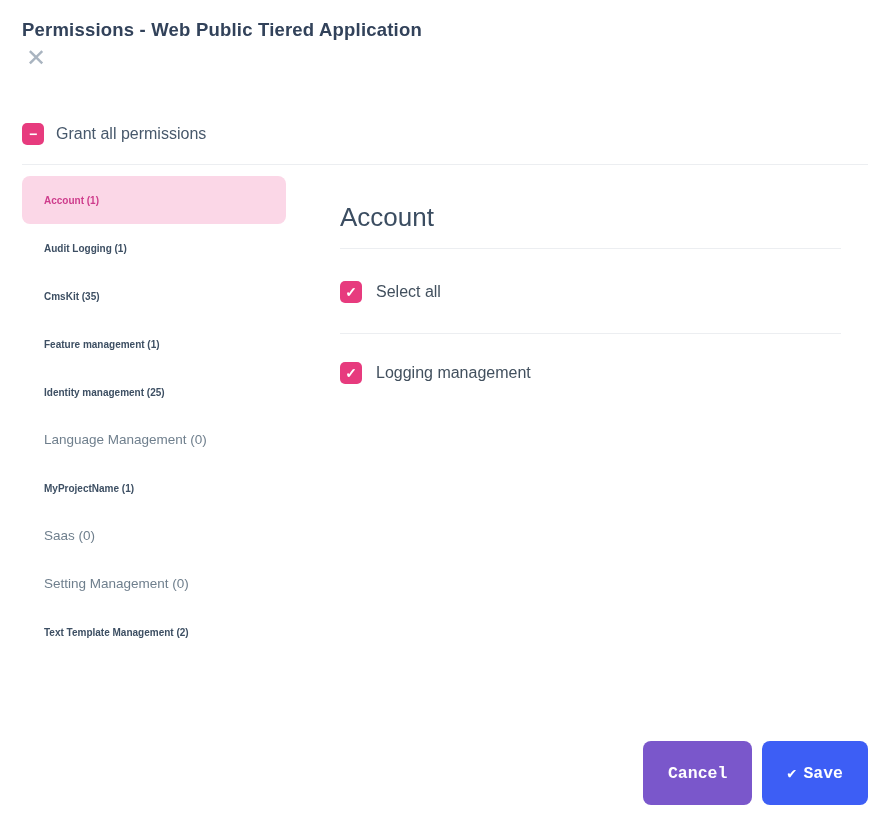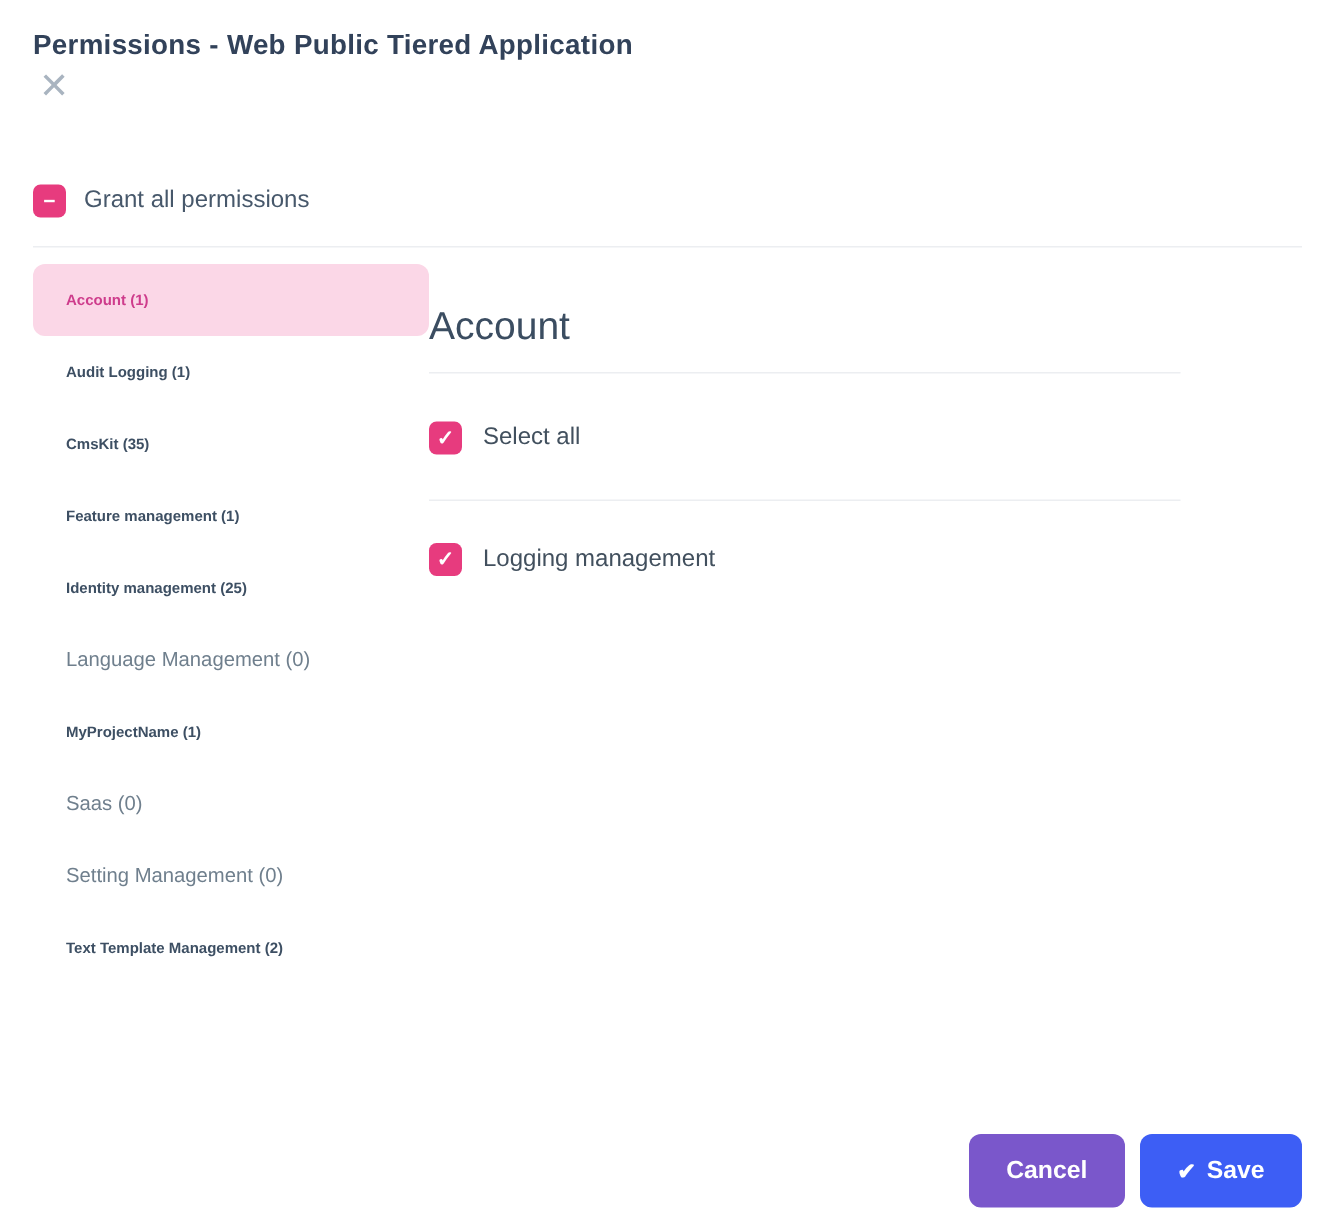--- a/index.html
+++ b/index.html
@@ -101,20 +101,21 @@
     color:var(--muted);
   }
   .nav-item.two-line{
     height:auto;
     min-height:48px;
     padding-top:10px;
     padding-bottom:10px;
   }
   
   .perm-panel{
+    margin-left:54px;
     width:501px;
     padding-top:35px;
   }
   .panel-title{
     font-size:26px;
     font-weight:400;
     color:#3b4d61;
     line-height:34px;
   }
   .panel-divider{
@@ -137,24 +138,24 @@
     font-size:16px;color:#42505e;text-align:center;
   }
   
   .modal-footer{
     position:absolute;
     right:17px;bottom:14px;
     display:flex;gap:10px;
   }
   .btn{
     border:none;cursor:pointer;
-    height:49px;
+    height:64px;
     padding:0 25px;
     border-radius:8px;
-    font-family:Liberation Sans, sans-serif;
+    font-family:Liberation Mono, monospace;
     font-size:16.5px;
     font-weight:700;
     color:#ffffff;
     display:flex;align-items:center;justify-content:center;gap:7px;
   }
   .btn-cancel{background:var(--purple);}
   .btn-save{background:var(--blue);}
   .btn-save .save-check{font-size:15px;font-weight:700;}
 </style>
 </head>

